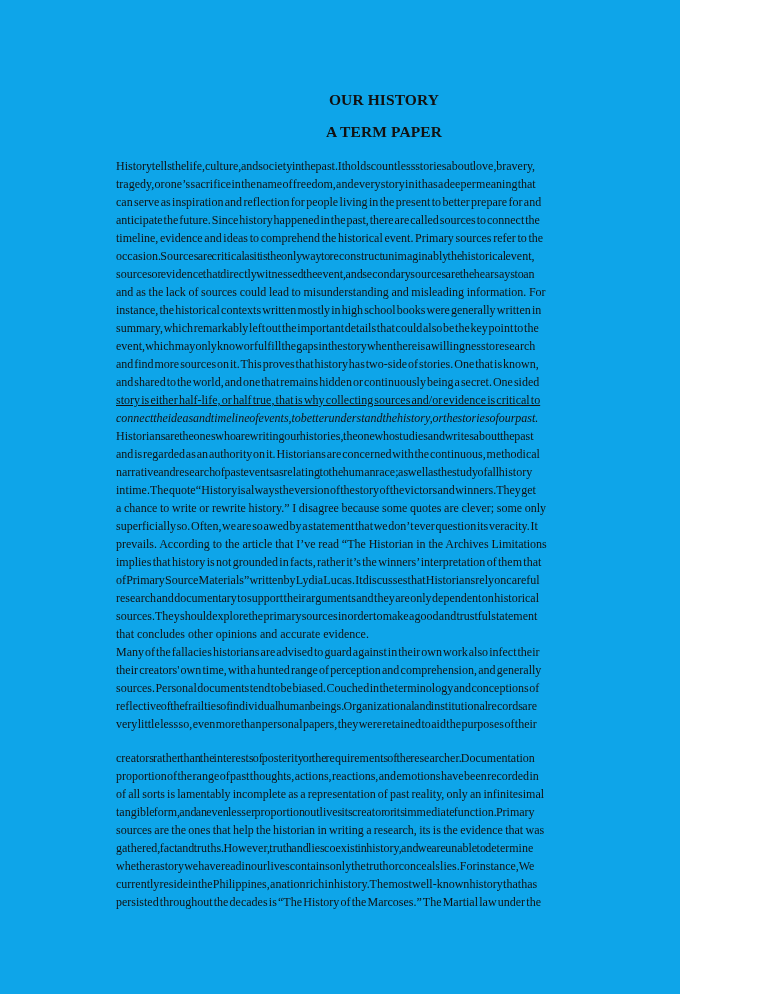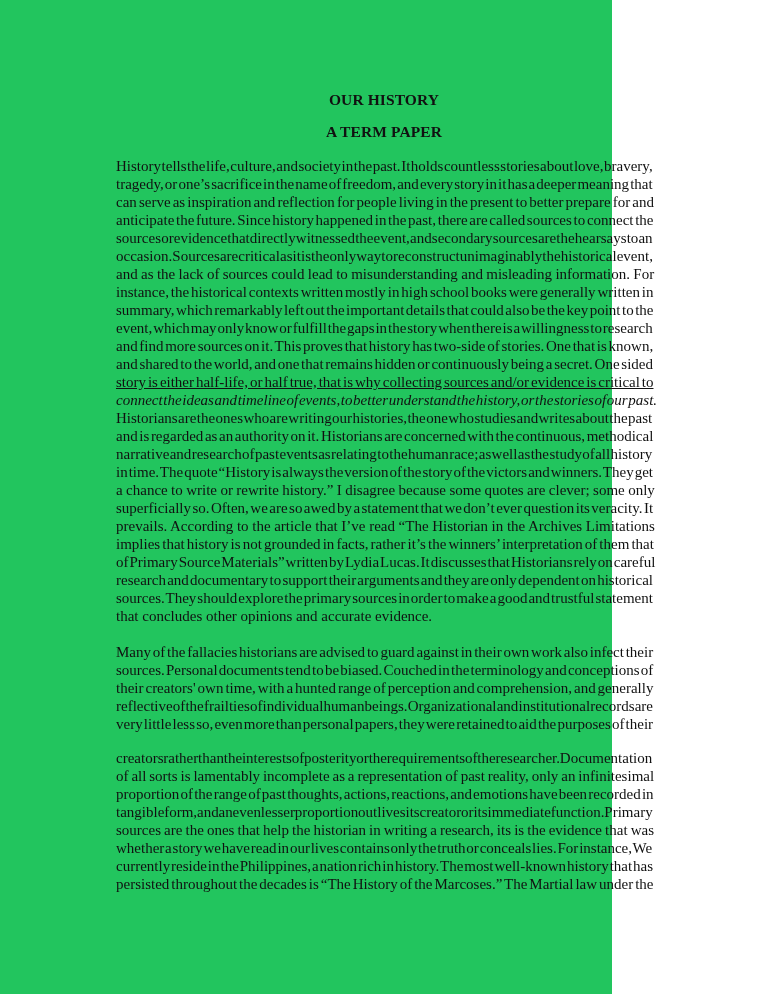--- a/index.html
+++ b/index.html
@@ -1,43 +1,44 @@
 <!DOCTYPE html>
 <html><head>
   <meta charset="utf-8">
   <style>
     html, body { margin: 0; padding: 0; background: #ffffff; }
     body { width: 768px; height: 994px; position: relative; overflow: hidden;
            font-family: "Liberation Serif", "DejaVu Serif", serif; color: #111111; }
-    .page { position: absolute; left: 0; top: 0; width: 612px; height: 994px; background: #22c55e; }
+    .page { position: absolute; left: 0; top: 0; width: 680px; height: 994px; background: #0ea5e9; }
     .title { position: absolute; left: 0; width: 768px; text-align: center; font-weight: bold;
              font-size: 15.5px; line-height: 18px; letter-spacing: 0.1px; }
     .title-1 { top: 91px; }
     .title-2 { top: 123px; }
     .para { position: absolute; left: 116px; width: 560px; }
     .para-1 { top: 157px; }
     .para-2 { top: 643px; }
-    .line { display: block; height: 18px; line-height: 18px; font-size: 15px;
+    .line { display: block; height: 18px; line-height: 18px; font-size: 12px;
             text-align: justify; text-align-last: justify; white-space: nowrap; overflow: visible; }
     .line.last { text-align-last: left; }
   </style>
 </head>
 <body>
 
 <div class="page">
   <div class="title title-1">OUR HISTORY</div>
   <div class="title title-2">A TERM PAPER</div>
 
   <div class="para para-1">
       <div class="line" style="white-space: nowrap; display: block; word-spacing: -3.1875px; text-align: left; text-align-last: left;">History tells the life, culture, and society in the past. It holds countless stories about love, bravery,</div>
       <div class="line" style="white-space: nowrap; display: block; word-spacing: -2.66667px; text-align: left; text-align-last: left;">tragedy, or one’s sacrifice in the name of freedom, and every story in it has a deeper meaning that</div>
       <div class="line" style="white-space: nowrap; display: block; word-spacing: -1.625px; text-align: left; text-align-last: left;">can serve as inspiration and reflection for people living in the present to better prepare for and</div>
       <div class="line" style="white-space: nowrap; display: block; word-spacing: -2.06667px; text-align: left; text-align-last: left;">anticipate the future. Since history happened in the past, there are called sources to connect the</div>
+      <div class="line" style="white-space: nowrap; display: block; word-spacing: -1.30769px; text-align: left; text-align-last: left;">timeline, evidence and ideas to comprehend the historical event. Primary sources refer to the</div>
+      <div class="line" style="white-space: nowrap; display: block; word-spacing: -3.66667px; text-align: left; text-align-last: left;">occasion. Sources are critical as it is the only way to reconstruct unimaginably the historical event,</div>
       <div class="line" style="white-space: nowrap; display: block; word-spacing: -3.6px; text-align: left; text-align-last: left;">sources or evidence that directly witnessed the event, and secondary sources are the hearsays to an</div>
-      <div class="line" style="white-space: nowrap; display: block; word-spacing: -3.66667px; text-align: left; text-align-last: left;">occasion. Sources are critical as it is the only way to reconstruct unimaginably the historical event,</div>
       <div class="line" style="white-space: nowrap; display: block; word-spacing: -0.384615px; text-align: left; text-align-last: left;">and as the lack of sources could lead to misunderstanding and misleading information. For</div>
       <div class="line" style="white-space: nowrap; display: block; word-spacing: -1.84615px; text-align: left; text-align-last: left;">instance, the historical contexts written mostly in high school books were generally written in</div>
       <div class="line" style="white-space: nowrap; display: block; word-spacing: -2.25px; text-align: left; text-align-last: left;">summary, which remarkably left out the important details that could also be the key point to the</div>
       <div class="line" style="white-space: nowrap; display: block; word-spacing: -2.83333px; text-align: left; text-align-last: left;">event, which may only know or fulfill the gaps in the story when there is a willingness to research</div>
       <div class="line" style="white-space: nowrap; display: block; word-spacing: -2.05882px; text-align: left; text-align-last: left;">and find more sources on it. This proves that history has two-side of stories. One that is known,</div>
       <div class="line" style="white-space: nowrap; display: block; word-spacing: -2px; text-align: left; text-align-last: left;">and shared to the world, and one that remains hidden or continuously being a secret. One sided</div>
       <div class="line" style="white-space: nowrap; display: block; word-spacing: -1.8125px; text-align: left; text-align-last: left; text-decoration: underline;">story is either half-life, or half true, that is why collecting sources and/or evidence is critical to</div>
       <div class="line" style="white-space: nowrap; display: block; word-spacing: -3.11765px; text-align: left; text-align-last: left; font-style: italic;">connect the ideas and timeline of events, to better understand the history, or the stories of our past.</div>
       <div class="line" style="white-space: nowrap; display: block; word-spacing: -3.35294px; text-align: left; text-align-last: left;">Historians are the ones who are writing our histories, the one who studies and writes about the past</div>
       <div class="line" style="white-space: nowrap; display: block; word-spacing: -2.14286px; text-align: left; text-align-last: left;">and is regarded as an authority on it. Historians are concerned with the continuous, methodical</div>
@@ -47,26 +48,27 @@
       <div class="line" style="white-space: nowrap; display: block; word-spacing: -2.29412px; text-align: left; text-align-last: left;">superficially so. Often, we are so awed by a statement that we don’t ever question its veracity. It</div>
       <div class="line" style="white-space: nowrap; display: block; word-spacing: -0.133333px; text-align: left; text-align-last: left;">prevails. According to the article that I’ve read “The Historian  in the Archives  Limitations</div>
       <div class="line" style="white-space: nowrap; display: block; word-spacing: -1.66667px; text-align: left; text-align-last: left;">implies that history is not grounded in facts, rather it’s the winners’ interpretation of them that</div>
       <div class="line" style="white-space: nowrap; display: block; word-spacing: -2.8px; text-align: left; text-align-last: left;">of  Primary Source Materials” written by Lydia Lucas. It discusses that Historians rely on careful</div>
       <div class="line" style="white-space: nowrap; display: block; word-spacing: -2.53846px; text-align: center; text-align-last: left; font-family: Liberation Serif, serif;">research and documentary to support their arguments and they are only dependent on historical</div>
       <div class="line" style="white-space: nowrap; display: block; word-spacing: -2.73333px; text-align: left; text-align-last: left;">sources. They should explore the primary sources in order to make a good and trustful statement</div>
       <div class="line last">that concludes other opinions and accurate evidence.</div>
     </div>
   <div class="para para-2">
       <div class="line" style="white-space: nowrap; display: block; word-spacing: -1.9375px; text-align: left; text-align-last: left;">Many of the fallacies historians are advised to guard against in their own work also infect their</div>
+      <div class="line" style="white-space: nowrap; display: block; word-spacing: -1.76923px; text-align: left; text-align-last: left;">their creators' own time, with a hunted range of perception and comprehension, and generally</div>
       <div class="line" style="white-space: nowrap; display: block; word-spacing: -2.53846px; text-align: left; text-align-last: left;">sources. Personal documents tend to be biased. Couched in the terminology and conceptions of</div>
-      <div class="line" style="white-space: nowrap; display: block; word-spacing: -1.76923px; text-align: left; text-align-last: left;">their creators' own time, with a hunted range of perception and comprehension, and generally</div>
       <div class="line" style="white-space: nowrap; display: block; word-spacing: -3.58333px; text-align: left; text-align-last: left;">reflective of the frailties of individual human beings. Organizational and institutional records are</div>
       <div class="line" style="white-space: nowrap; display: block; word-spacing: -2.58824px; text-align: left; text-align-last: left;">very little less so, even more than personal papers, they were retained to aid the purposes of their</div>
       <div class="line" style="white-space: nowrap; display: block; word-spacing: -3.92308px; text-align: left; text-align-last: left; margin-top: 16px;">creators rather than the interests of posterity or the requirements of the researcher. Documentation</div>
+      <div class="line" style="white-space: nowrap; display: block; word-spacing: -2.57143px; text-align: left; text-align-last: left;">proportion of the range of past thoughts, actions, reactions, and emotions have been recorded in</div>
       <div class="line" style="white-space: nowrap; display: block; word-spacing: -0.857143px; text-align: left; text-align-last: left;">of all sorts is lamentably incomplete as a representation of past reality, only an infinitesimal</div>
-      <div class="line" style="white-space: nowrap; display: block; word-spacing: -2.57143px; text-align: left; text-align-last: left;">proportion of the range of past thoughts, actions, reactions, and emotions have been recorded in</div>
       <div class="line" style="white-space: nowrap; display: block; word-spacing: -3.85714px; text-align: right; text-align-last: left;">tangible form, and an even lesser proportion outlives its creator or its immediate function. Primary</div>
       <div class="line" style="white-space: nowrap; display: block; word-spacing: -0.647059px; text-align: left; text-align-last: left;">sources are the ones that help the historian in writing a research, its is the evidence that was</div>
+      <div class="line" style="white-space: nowrap; display: block; word-spacing: -3.625px; text-align: left; text-align-last: left;">gathered, fact and truths. However, truth and lies coexist in history, and we are unable to determine</div>
       <div class="line" style="white-space: nowrap; display: block; word-spacing: -2.94444px; text-align: left; text-align-last: left;">whether a story we have read in our lives contains only the truth or conceals lies. For instance, We</div>
       <div class="line" style="white-space: nowrap; display: block; word-spacing: -2.8px; text-align: right; text-align-last: left;">currently reside in the Philippines, a nation rich in history. The most well-known history that has</div>
       <div class="line" style="white-space: nowrap; display: block; word-spacing: -1.78571px; text-align: left; text-align-last: left;">persisted throughout the decades is “The History of the Marcoses.” The Martial law under the</div>
     </div>
 </div>
 
 </body></html>

